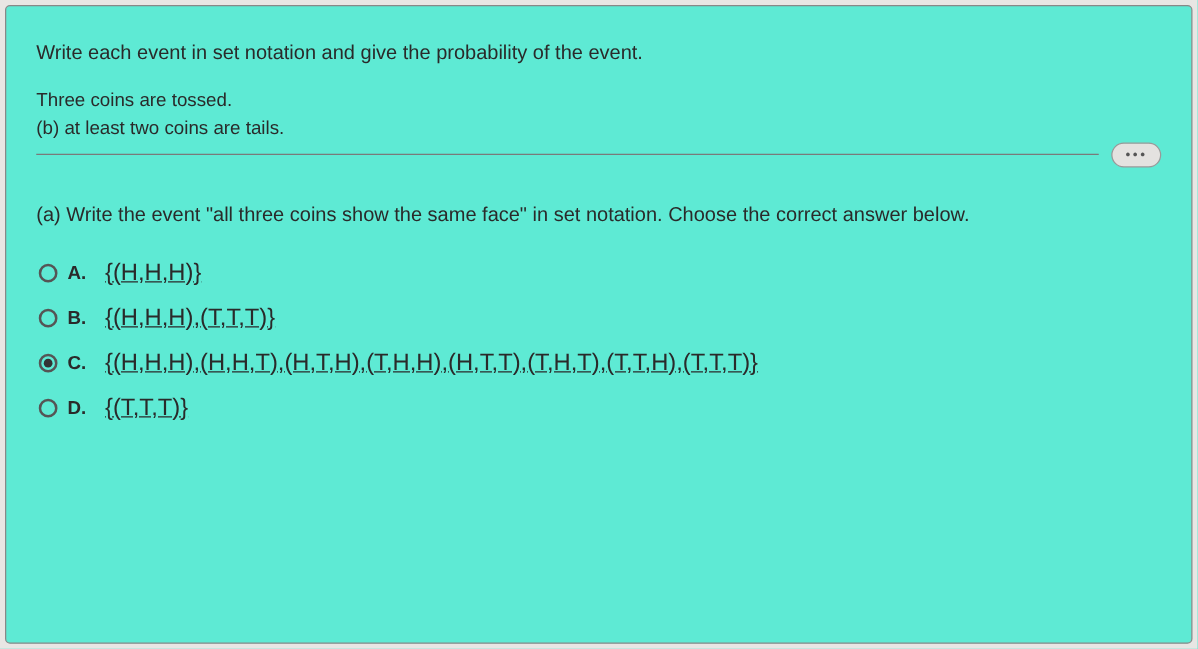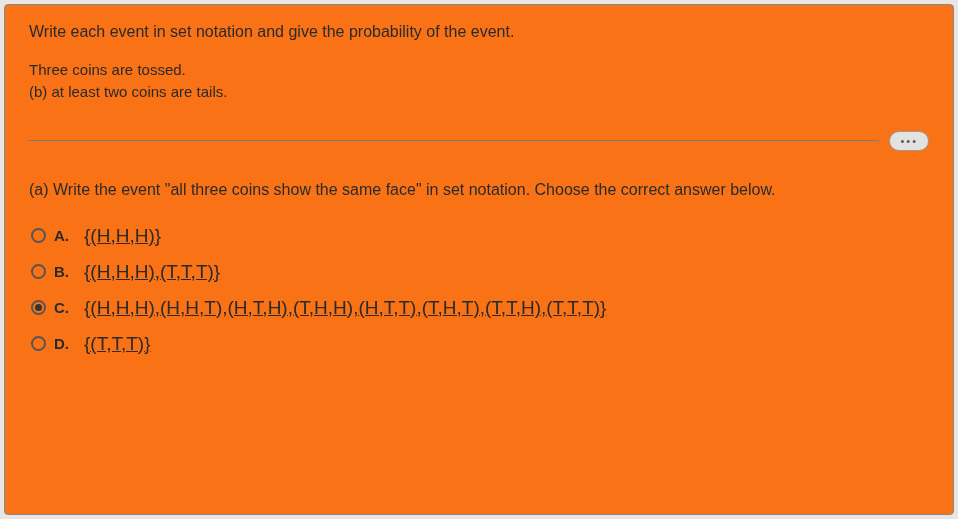--- a/index.html
+++ b/index.html
@@ -9,36 +9,35 @@
     }
     body {
       font-family: Arial, Helvetica, sans-serif;
       background: #e8e6e4;
       width: 958px;
       height: 519px;
       overflow: hidden;
       position: relative;
     }
     .page {
-      background: #f97316;
+      background: #5eead4;
       border: 1px solid #888;
       border-radius: 4px;
       margin: 4px;
-      padding: 18px 24px;
+      padding: 29px 24px;
       height: calc(100% - 8px);
       position: relative;
     }
     .question-main {
       font-size: 16px;
       color: #2a2a2a;
       margin-bottom: 18px;
       font-weight: 400;
     }
     .setup-block {
-      margin-bottom: 28px;
     }
     .setup-line {
       font-size: 15px;
       color: #2a2a2a;
       line-height: 1.45;
     }
     .divider-row {
       display: flex;
       align-items: center;
       margin-bottom: 30px;

